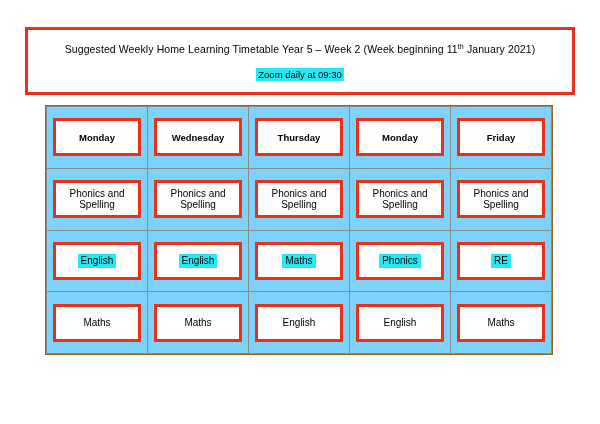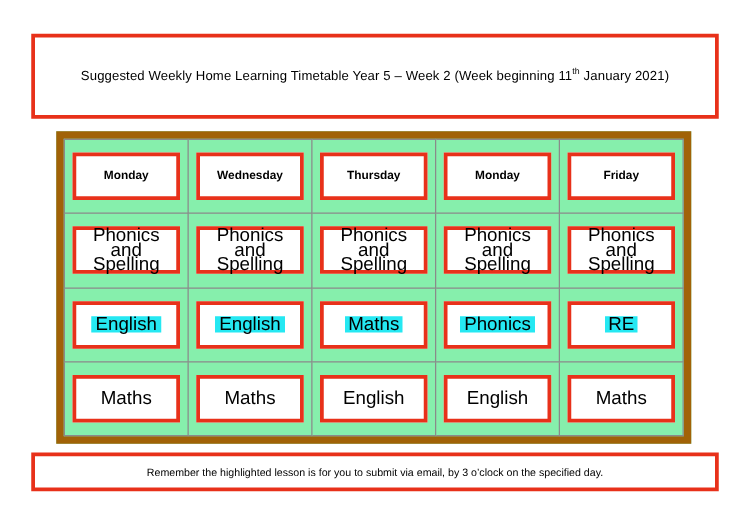--- a/index.html
+++ b/index.html
@@ -61,22 +61,22 @@
   }
 
   
   .table-wrap {
     position: absolute;
     left: 45px;
     top: 105px;
     width: 508px;
     height: 250px;
     box-sizing: border-box;
-    border: 6px solid #a16207;
-    background: #86efac;
+    border: 1px solid #a16207;
+    background: #7dd3fc;
   }
   table.timetable {
     width: 100%;
     height: 100%;
     border-collapse: collapse;
     table-layout: fixed;
   }
   table.timetable td {
     border: 1px solid #8a8a8a;
     padding: 0;
@@ -86,21 +86,21 @@
   .cellbox {
     box-sizing: border-box;
     margin: 5px 6px;
     border: 3px solid #E8311A;
     background: #ffffff;
     height: 38px;
     display: flex;
     align-items: center;
     justify-content: center;
     text-align: center;
-    font-size: 15px;
+    font-size: 10px;
     line-height: 11.5px;
   }
   .cellbox.head {
     font-weight: bold;
     font-size: 9.5px;
   }
   .cellbox .txt {
     display: inline-block;
     padding: 0 2px;
   }
@@ -132,20 +132,23 @@
 </style>
 </head>
 <body>
 
 <div class="page">
 
   <div class="header-box">
     <div class="header-title">
       <span>Suggested Weekly Home Learning Timetable Year 5 – Week 2 (Week beginning 11</span><sup>th</sup><span> January 2021)</span>
     </div>
+    <div class="header-sub">
+      <span class="hl">Zoom daily at 09:30</span>
+    </div>
   </div>
 
   <div class="table-wrap">
     <table class="timetable">
       <tbody>
         <tr>
           <td>
             <div class="cellbox head">
               <span class="txt">Monday</span>
             </div>
@@ -253,17 +256,14 @@
             <div class="cellbox">
               <span class="txt">Maths</span>
             </div>
           </td>
         </tr>
 
       </tbody>
     </table>
   </div>
 
-  <div class="footer-box">
-    <div class="footer-text">Remember the highlighted lesson is for you to submit via email, by 3 o’clock on the specified day.</div>
-  </div>
 
 </div>
 
 </body></html>

